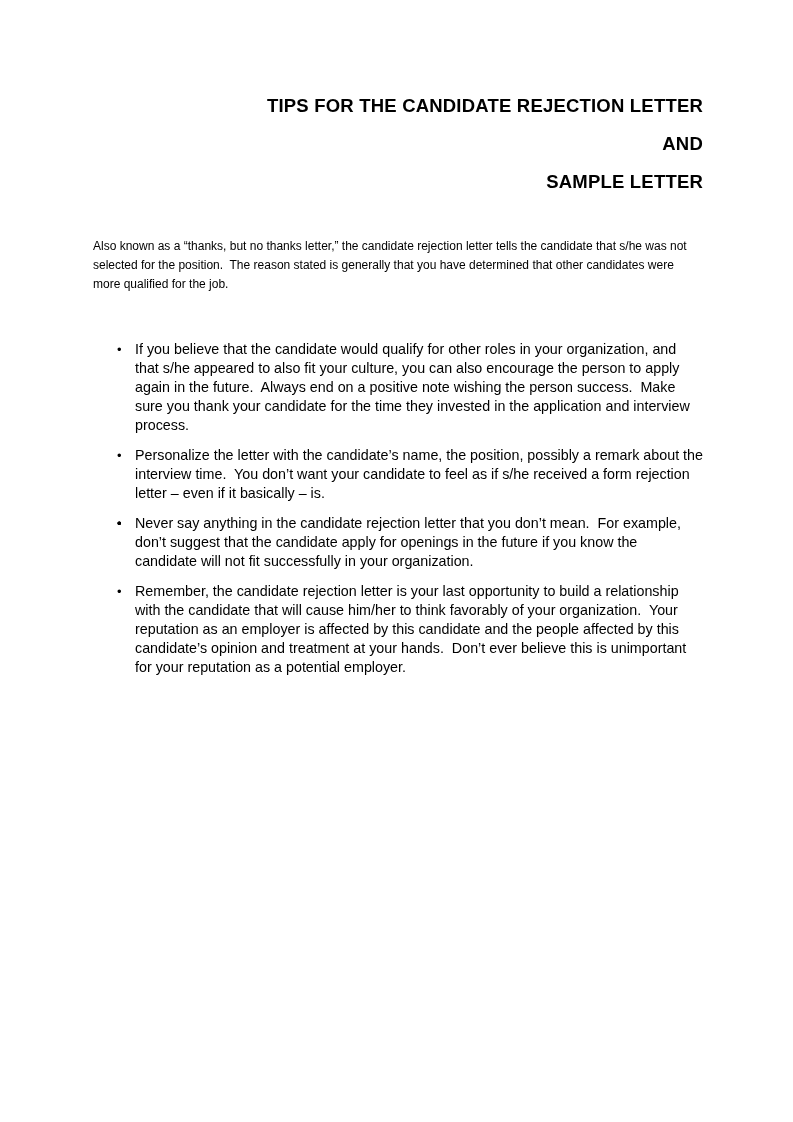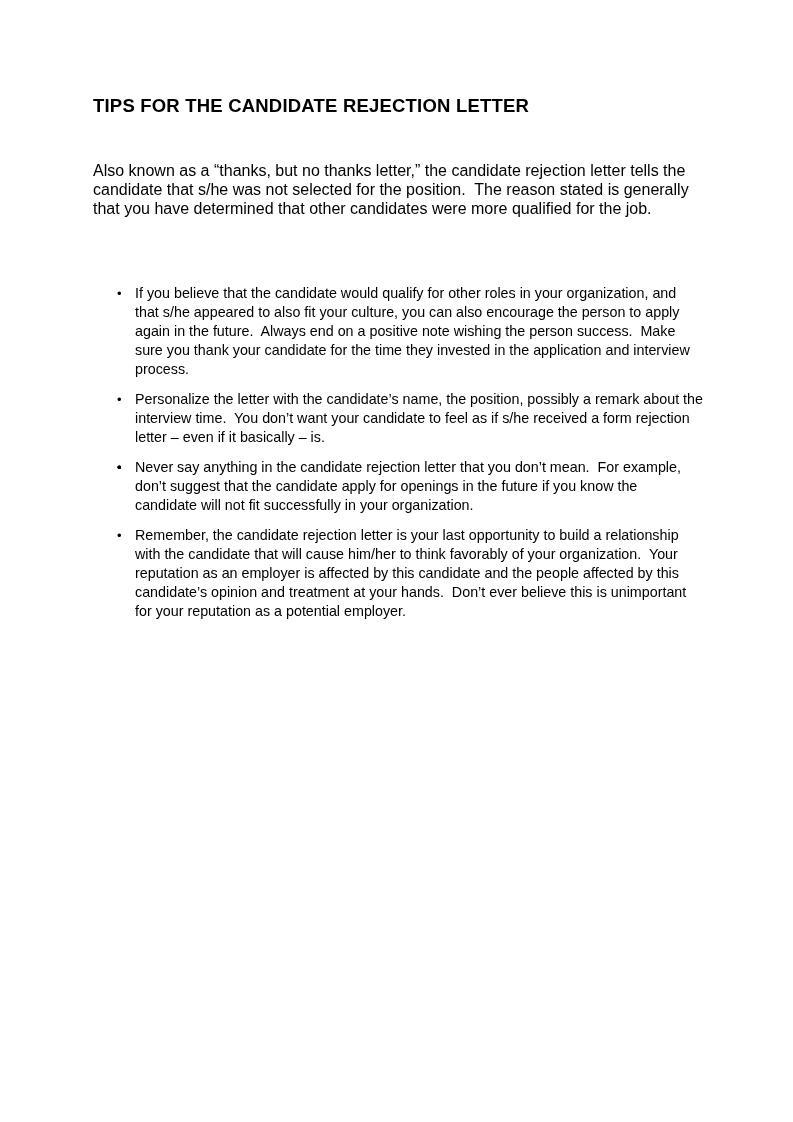--- a/index.html
+++ b/index.html
@@ -14,31 +14,31 @@
     margin: 0 auto;
     background: #ffffff;
     color: #000000;
     font-family: "Liberation Sans", "DejaVu Sans", sans-serif;
     padding: 94px 90px 40px 93px;
     overflow: hidden;
   }
   .title-line {
     font-size: 18.5px;
     font-weight: bold;
-    text-align: left;
+    text-align: right;
     margin: 0 0 15px 0;
     line-height: 23px;
     letter-spacing: 0.2px;
     white-space: pre-wrap;
   }
   .title-block { margin-bottom: 44px; }
   .intro {
-    font-size: 16px;
+    font-size: 12px;
     line-height: 19px;
-    margin: 0 0 66px 0;
+    margin: 0 0 46px 0;
     white-space: pre-wrap;
   }
   ul.tips-list {
     list-style: none;
     margin: 0;
     padding: 0;
   }
   ul.tips-list li {
     position: relative;
     padding-left: 42px;
@@ -56,20 +56,22 @@
     white-space: normal;
   }
 </style>
 </head>
 <body>
 
 <div class="page">
 
   <div class="title-block">
     <h1 class="title-line">TIPS FOR THE CANDIDATE REJECTION LETTER</h1>
+    <h1 class="title-line">AND</h1>
+    <h1 class="title-line">SAMPLE LETTER</h1>
   </div>
 
   <p class="intro">Also known as a “thanks, but no thanks letter,” the candidate rejection letter tells the candidate that s/he was not selected for the position.  The reason stated is generally that you have determined that other candidates were more qualified for the job.</p>
 
   <ul class="tips-list">
     <li><span class="bullet">•</span><span>If you believe that the candidate would qualify for other roles in your organization, and that s/he appeared to also fit your culture, you can also encourage the person to apply again in the future.  Always end on a positive note wishing the person success.  Make sure you thank your candidate for the time they invested in the application and interview process.</span></li>
     <li><span class="bullet">•</span><span>Personalize the letter with the candidate’s name, the position, possibly a remark about the interview time.  You don’t want your candidate to feel as if s/he received a form rejection letter – even if it basically – is.</span></li>
     <li><span class="bullet">•</span></li>
     <li><span class="bullet">•</span></li>
     <li><span class="bullet">•</span><span>Never say anything in the candidate rejection letter that you don’t mean.  For example, don’t suggest that the candidate apply for openings in the future if you know the candidate will not fit successfully in your organization.</span></li>

